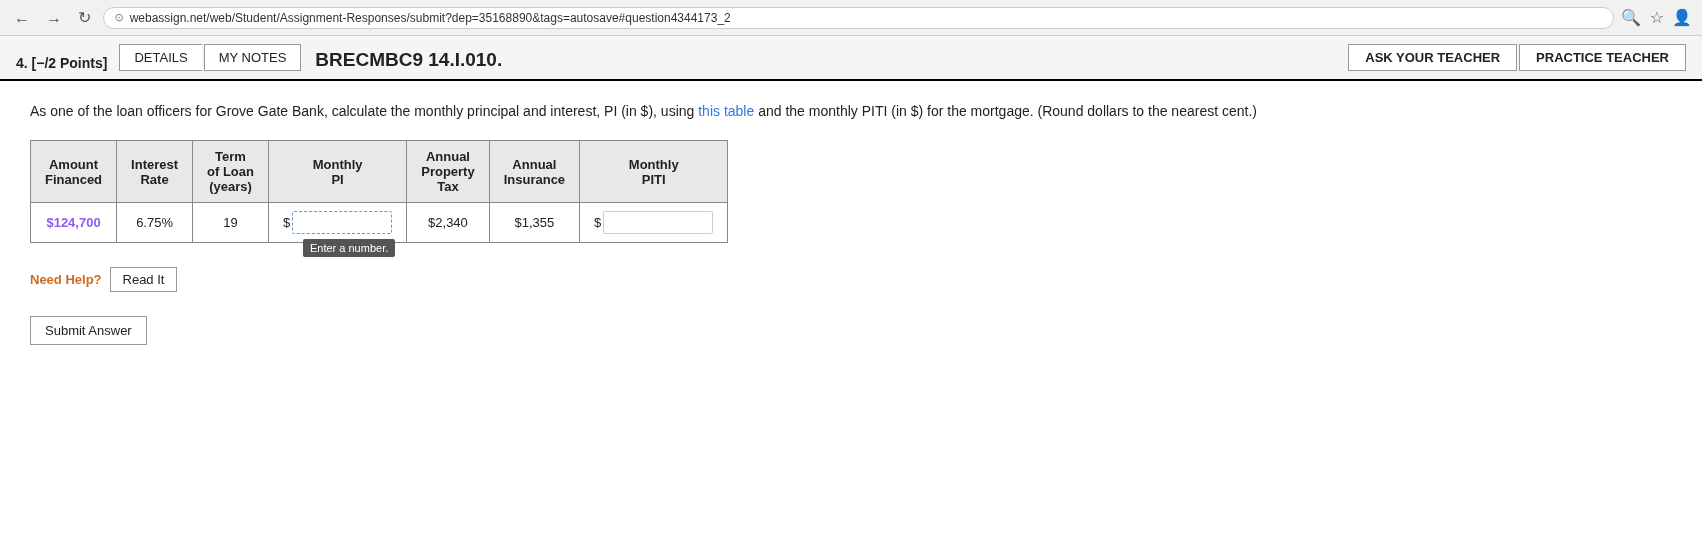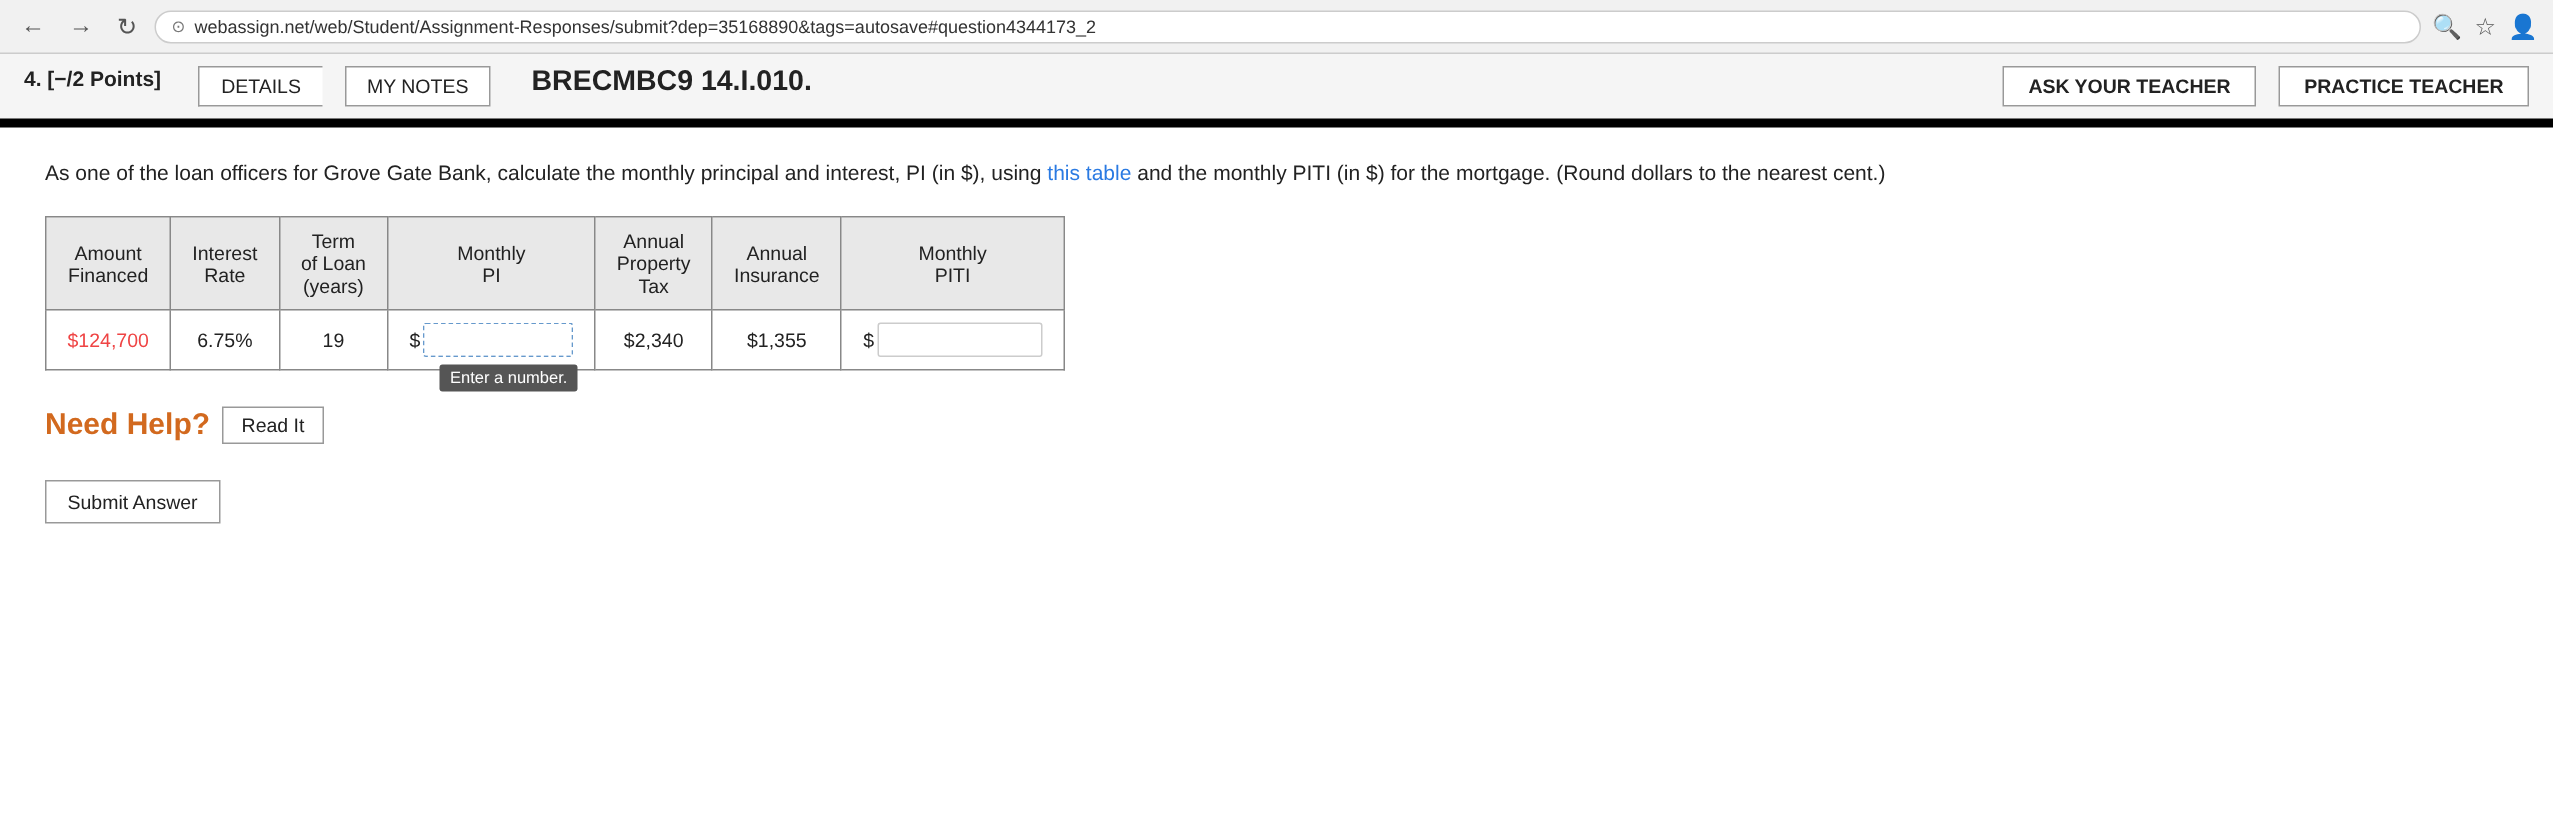--- a/index.html
+++ b/index.html
@@ -61,25 +61,25 @@
     
     .page-content {
       background: white;
       min-height: 509px;
       padding: 0;
     }
 
     
     .toolbar {
       background: #f5f5f5;
-      border-bottom: 6px solid #000000;
+      border-bottom: 2px solid #000000;
       padding: 8px 16px;
       display: flex;
-      align-items: flex-start;
-      gap: 13px;
+      align-items: flex-end;
+      gap: 0;
     }
     .question-label {
       font-weight: bold;
       font-size: 14px;
       color: #222;
       margin-right: 12px;
       white-space: nowrap;
     }
     .tab-btn {
       background: white;
@@ -137,31 +137,31 @@
       border: 1px solid #888;
       padding: 8px 14px;
       text-align: center;
       font-size: 13px;
       color: #222;
     }
     .data-table thead tr {
       background: #e8e8e8;
     }
     .data-table th {
-      font-weight: normal;
+      font-weight: bold;
       font-size: 13px;
       margin-left: 26px;
     }
     .data-table tbody tr td {
       background: white;
       vertical-align: middle;
     }
     .amount-financed {
-      color: #ef4444;
-      font-weight: normal;
+      color: #8b5cf6;
+      font-weight: bold;
     }
 
     
     .input-cell {
       display: flex;
       align-items: center;
       gap: 2px;
       position: relative;
     }
     .dollar-sign {
@@ -208,21 +208,21 @@
     
     .need-help {
       display: flex;
       align-items: center;
       gap: 8px;
       margin-bottom: 24px;
     }
     .need-help-text {
       color: #d2691e;
       font-weight: bold;
-      font-size: 20px;
+      font-size: 13px;
     }
     .read-it-btn {
       background: white;
       border: 1px solid #999;
       padding: 4px 12px;
       font-size: 13px;
       cursor: pointer;
       color: #222;
     }
 

